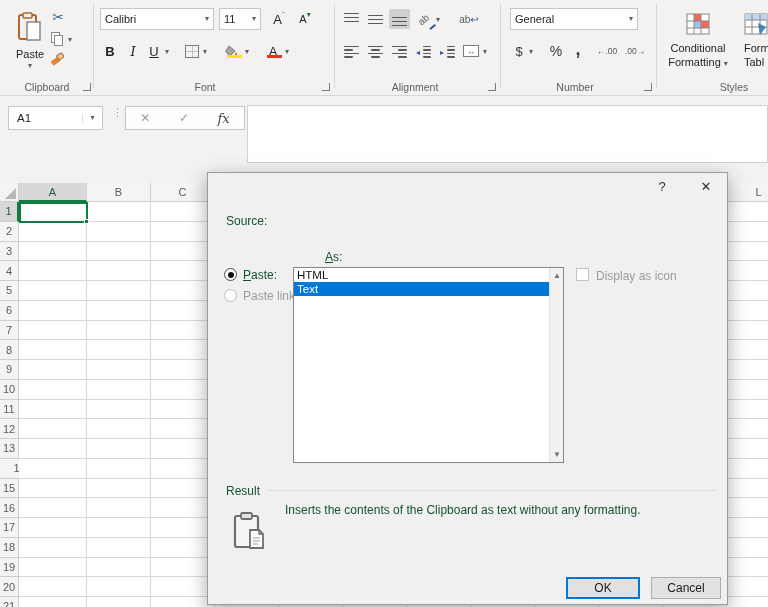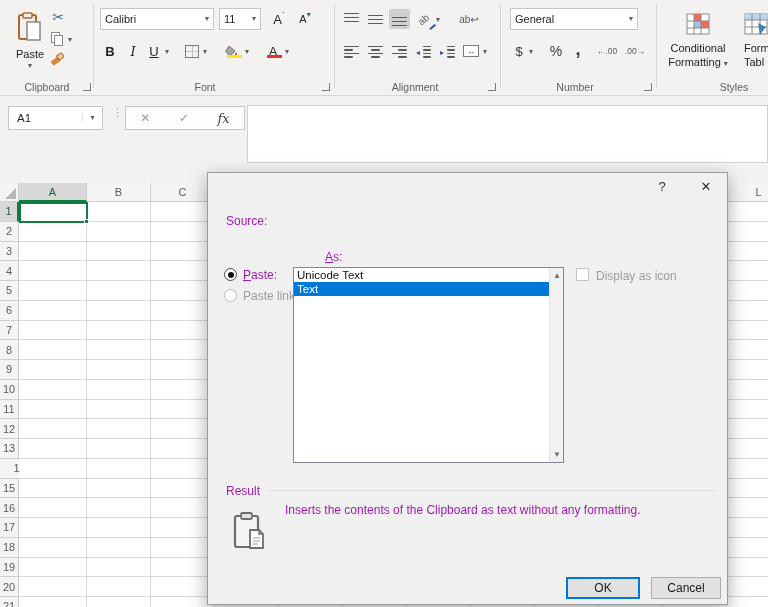--- a/index.html
+++ b/index.html
@@ -49,21 +49,21 @@
   .g-cell { position:absolute; background:#fff; border-right:1px solid #d9d9d9; border-bottom:1px solid #d9d9d9; }
   .sel-cell { position:absolute; border:2px solid #107c41; pointer-events:none; }
   .sel-cell .handle { position:absolute; right:-3px; bottom:-3px; width:5px; height:5px; background:#107c41; border:1px solid #fff; }
 
   
   .dialog { position:absolute; left:207px; top:172px; width:521px; height:433px; background:#f0f0f0; border:1px solid #9b9b9b; box-shadow:0 6px 18px rgba(0,0,0,.35); z-index:10; }
   .dlg-titlebar { position:absolute; left:0; top:0; right:0; height:30px; background:#fff; display:flex; align-items:center; }
   .dlg-title { padding-left:18px; font-size:13px; color:#1a1a1a; }
   .dlg-help { position:absolute; left:442px; top:6px; width:24px; height:18px; text-align:center; font-size:13px; color:#333; }
   .dlg-close { position:absolute; left:484px; top:6px; width:28px; height:18px; text-align:center; font-size:13px; color:#333; }
-  .dlg-text { position:absolute; font-size:12px; color:#a21caf; }
+  .dlg-text { position:absolute; font-size:12px; color:#14532d; }
   .dlg-text.dis { color:#9c9c9c; }
   .radio { position:absolute; width:13px; height:13px; border-radius:50%; background:#fff; border:1px solid #4a4a4a; }
   .radio.on::after { content:""; position:absolute; left:2.5px; top:2.5px; width:6px; height:6px; border-radius:50%; background:#111; }
   .radio.dis { border-color:#bcbcbc; }
   .as-list { position:absolute; left:85px; top:94px; width:271px; height:196px; background:#fff; border:1px solid #828790; }
   .as-item { font-size:11.5px; color:#111; padding:0 3px; height:14px; line-height:14px; white-space:nowrap; }
   .as-item.sel { background:#0078d7; color:#fff; }
   .as-scroll { position:absolute; right:0; top:0; bottom:0; width:14px; background:#f1f1f1; border-left:1px solid #e3e3e3; }
   .as-scroll .ar { position:absolute; left:0; width:14px; text-align:center; font-size:8px; color:#707070; }
   .checkbox { position:absolute; width:13px; height:13px; background:#fff; border:1px solid #c3c3c3; }
@@ -622,21 +622,21 @@
   <span class="dlg-text" style="left:35px;top:95px;"><u>P</u>aste:</span>
 
   <span class="radio dis" style="left:16px;top:116px;"></span>
   <span class="dlg-text dis" style="left:35px;top:116px;">Paste link:</span>
 
   <div class="as-list" id="as-list">
     <div class="as-scroll">
       <span class="ar" style="top:3px;">▲</span>
       <span class="ar" style="bottom:3px;">▼</span>
     </div>
-      <div class="as-item">Unicode Text</div>
+  <div class="as-item">HTML</div>
       <div class="as-item sel" style="background: rgb(0, 120, 215);">Text</div>
     </div>
 
   <span class="checkbox" style="left:368px;top:95px;"></span>
   <span class="dlg-text dis" style="left:388px;top:96px;">Display as icon</span>
 
   <span class="dlg-text" style="left:18px;top:311px;">Result</span>
   <span class="grp-line" style="left:60px;top:317px;width:448px;"></span>
 
   <span class="dlg-text" style="left:77px;top:330px;">Inserts the contents of the Clipboard as text without any formatting.</span>

